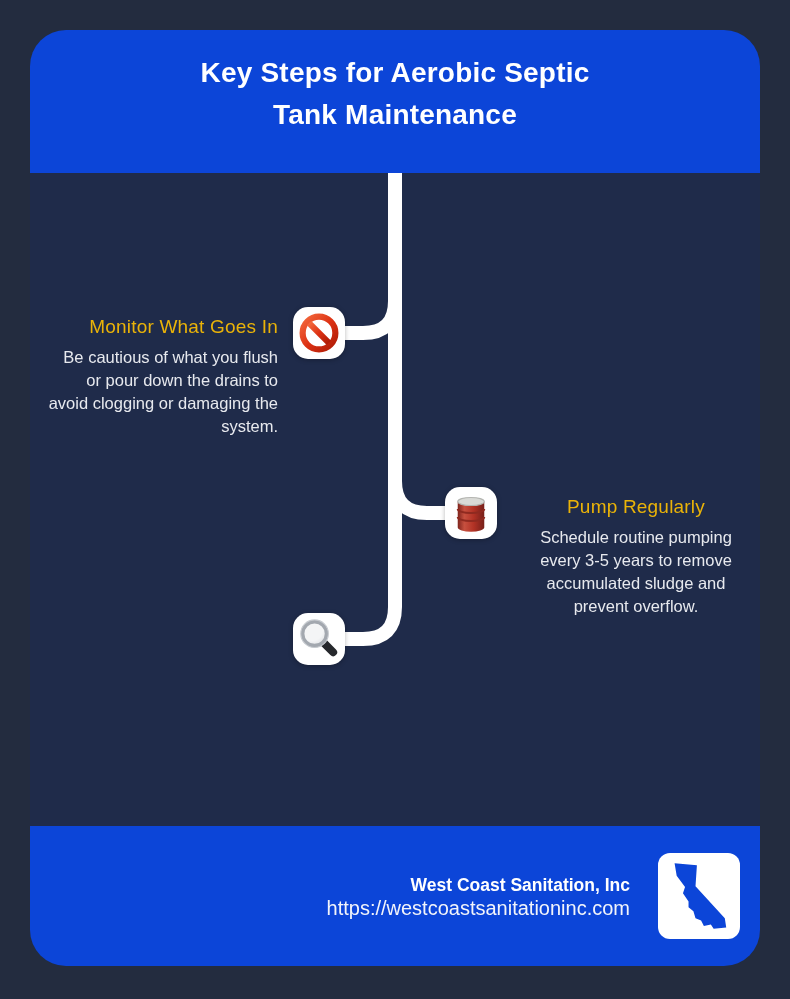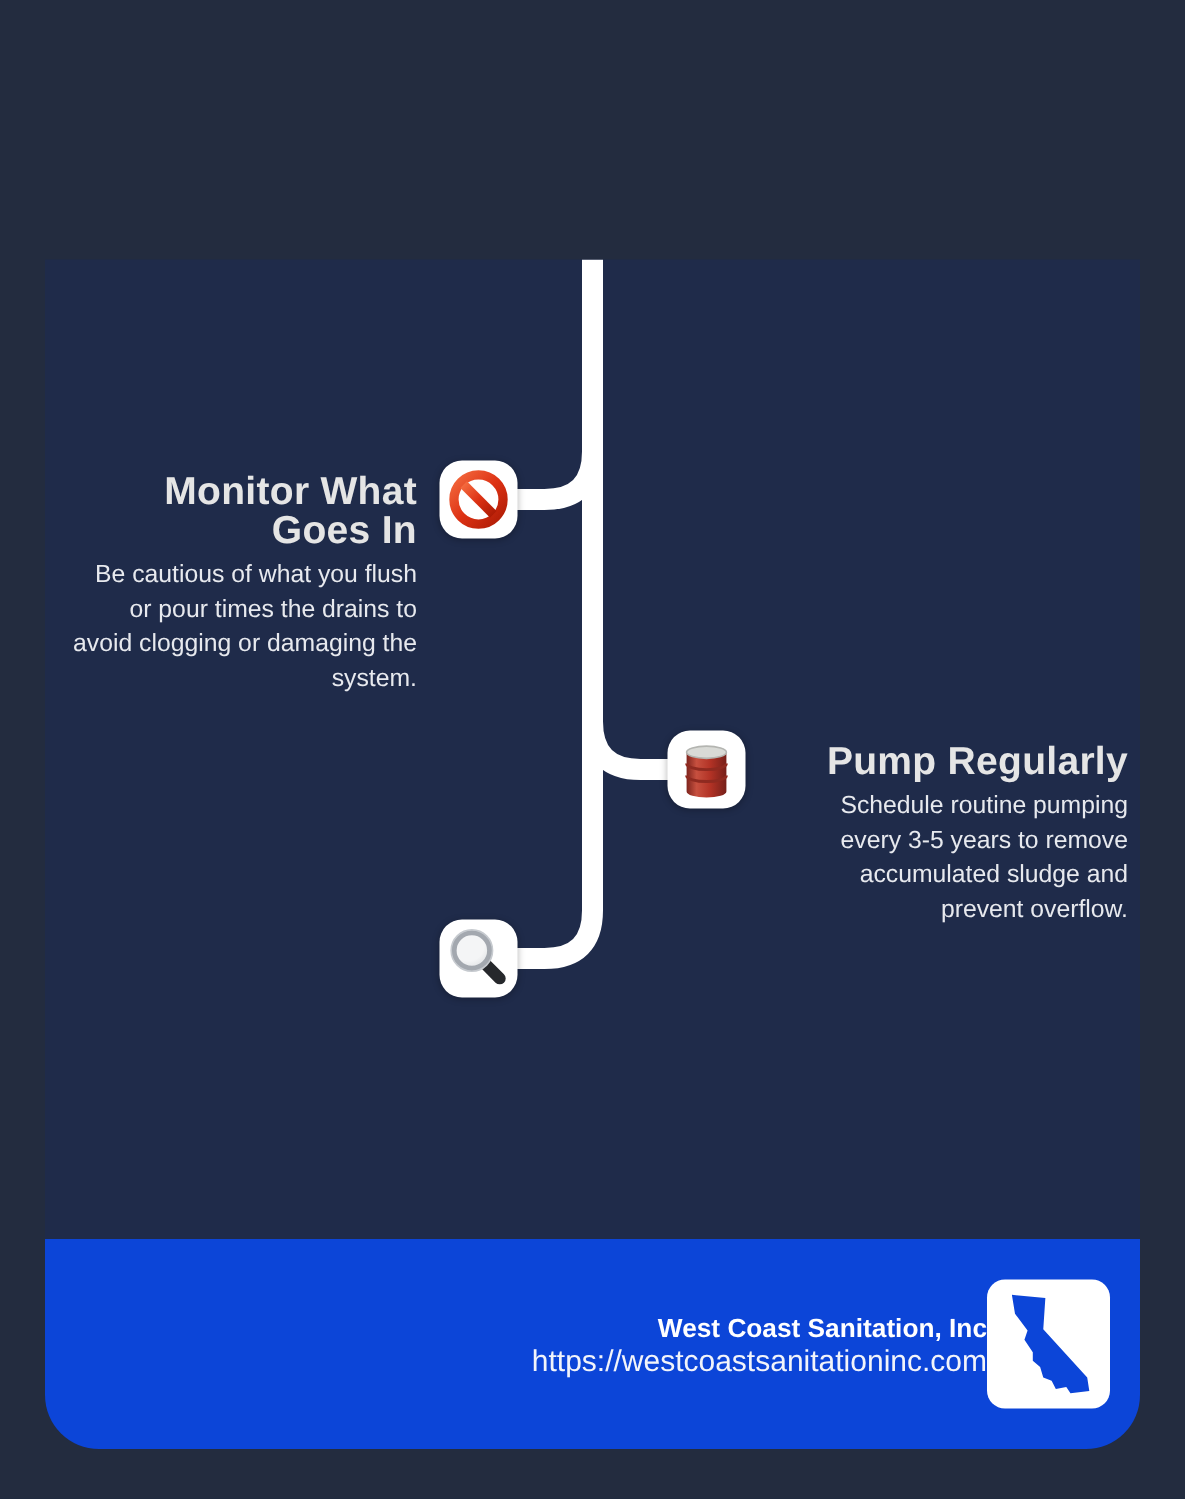--- a/index.html
+++ b/index.html
@@ -26,48 +26,52 @@
   .icon-box{
     position:absolute;width:52px;height:52px;background:#ffffff;border-radius:15px;
     display:flex;align-items:center;justify-content:center;
     box-shadow:0 1px 5px rgba(0,0,0,.28);
   }
   .icon-box.i1{left:263px;top:134px;}
   .icon-box.i2{left:415px;top:314px;}
   .icon-box.i3{left:263px;top:440px;}
   .step{position:absolute;}
   .step.s1{left:10px;top:141px;width:238px;text-align:right;}
-  .step.s2{left:490px;top:321px;width:232px;text-align:right;}
+  .step.s2{left:490px;top:321px;width:232px;text-align:center;}
   .step.s3{left:10px;top:447px;width:238px;text-align:right;}
   .step-title{
-    color:#e5e5e5;font-size:26px;font-weight:bold;line-height:26px;letter-spacing:.2px;
+    color:#eab308;font-size:19px;font-weight:normal;line-height:26px;letter-spacing:.2px;
   }
   .step-body{
     margin-top:6px;color:#e7e9ee;font-size:16.5px;line-height:23px;white-space:pre-line;
   }
   
   .footer{
     position:absolute;left:30px;top:826px;width:730px;height:140px;
     background:#0c45d8;border-radius:0 0 36px 36px;
-    display:flex;align-items:center;justify-content:flex-end;gap:0;
+    display:flex;align-items:center;justify-content:flex-end;gap:28px;
     padding-right:20px;box-sizing:border-box;
   }
   .footer-text{text-align:right;color:#ffffff;}
   .company{font-size:17.5px;font-weight:bold;line-height:23px;}
   .website{font-size:20px;line-height:22px;color:#f2f4fa;}
   .logo-box{
     width:82px;height:86px;background:#ffffff;border-radius:12px;
     display:flex;align-items:center;justify-content:center;flex:0 0 auto;
   }
 </style>
 </head>
 <body>
 
 <div class="canvas">
 
+  <div class="header">
+    <div class="title">Key Steps for Aerobic Septic
+Tank Maintenance</div>
+  </div>
 
   <div class="content">
 
     <svg class="connector" width="730" height="653" viewBox="0 0 730 653">
       <path d="M365,0 L365,434 Q365,466 333,466 L300,466" fill="none" stroke="#ffffff" stroke-width="14"></path>
       <path d="M365,128 Q365,160 333,160 L300,160" fill="none" stroke="#ffffff" stroke-width="14"></path>
       <path d="M365,308 Q365,340 397,340 L430,340" fill="none" stroke="#ffffff" stroke-width="14"></path>
     </svg>
 
     <div class="icon-box i1">
@@ -111,21 +115,21 @@
         </defs>
         <line x1="32" y1="31" x2="42" y2="41" stroke="#26282c" stroke-width="9" stroke-linecap="round"></line>
         <circle cx="21" cy="20" r="13.5" fill="url(#gLens)" stroke="#a3a8af" stroke-width="4"></circle>
         <circle cx="21" cy="20" r="15.6" fill="none" stroke="#c6cacf" stroke-width="1.2"></circle>
       </svg>
     </div>
 
     <div class="step s1">
       <div class="step-title">Monitor What Goes In</div>
       <div class="step-body">Be cautious of what you flush
-or pour times the drains to
+or pour down the drains to
 avoid clogging or damaging the
 system.</div>
     </div>
 
     <div class="step s2">
       <div class="step-title">Pump Regularly</div>
       <div class="step-body">Schedule routine pumping
 every 3-5 years to remove
 accumulated sludge and
 prevent overflow.</div>

